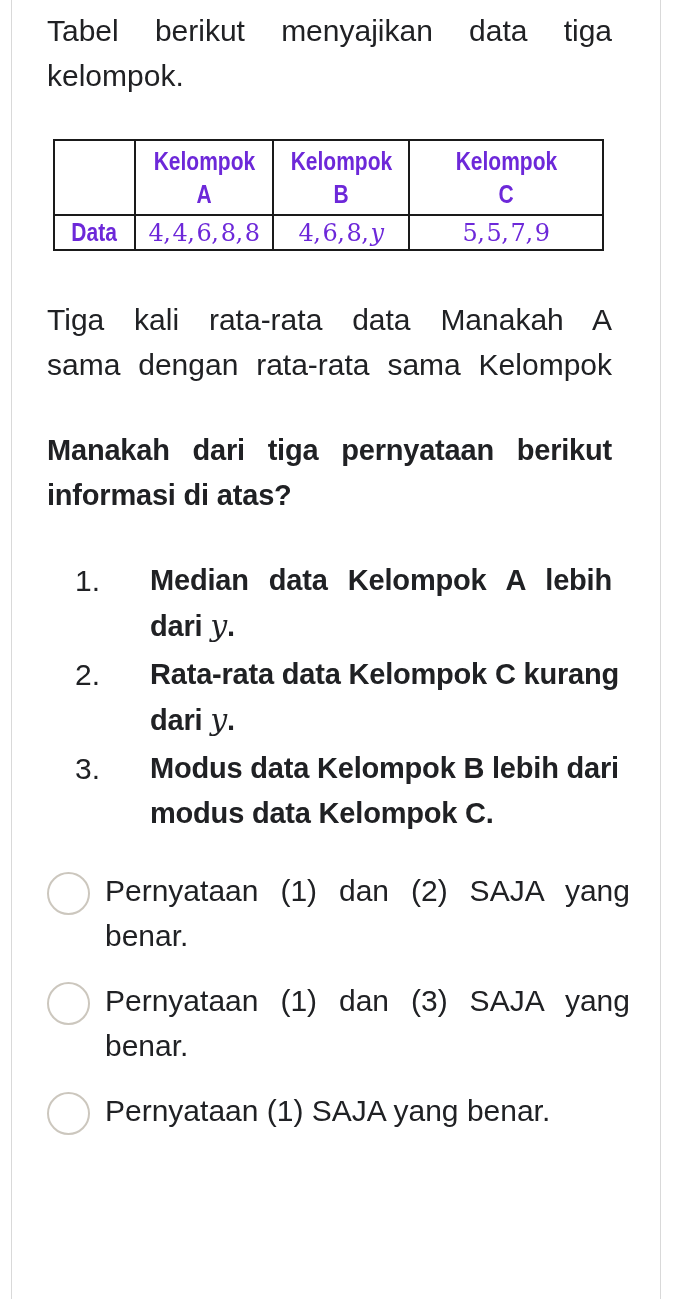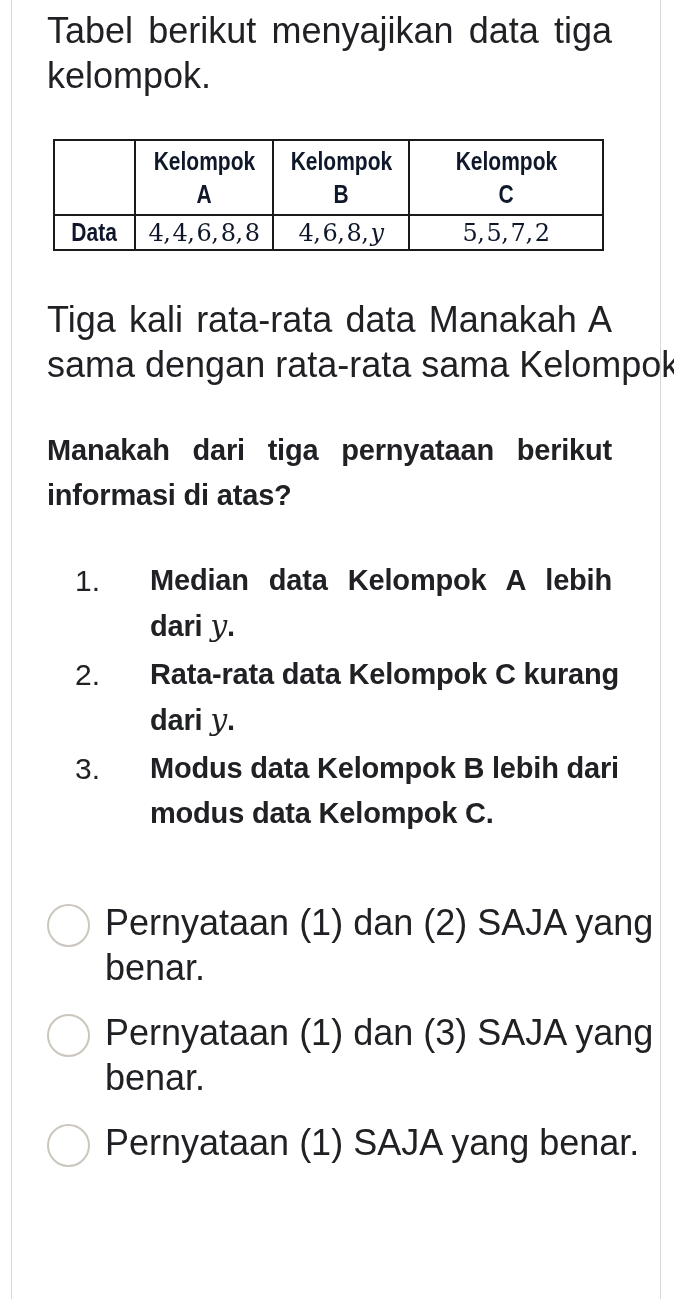--- a/index.html
+++ b/index.html
@@ -23,21 +23,21 @@
     border-left: 1px solid #d9d9d9;
     border-right: 1px solid #d9d9d9;
   }
   .content {
     box-sizing: border-box;
     padding: 8px 48px 0 35px;
   }
   .line {
     line-height: 45px;
     height: 45px;
-    font-size: 36px;
+    font-size: 30px;
     white-space: nowrap;
   }
   .j {
     text-align: justify;
     text-align-last: justify;
   }
   .bold .line, .line.b {
     font-weight: bold;
     font-size: 29px;
     letter-spacing: -0.2px;
@@ -54,21 +54,21 @@
     border-collapse: collapse;
     margin-left: 6px;
     table-layout: fixed;
     width: 549px;
   }
   table.dtable td, table.dtable th {
     border: 2px solid #1a1a1a;
     padding: 0;
     text-align: center;
     vertical-align: middle;
-    color: #0f172a;
+    color: #6d28d9;
     overflow: hidden;
   }
   table.dtable tr.hrow { height: 75px; }
   table.dtable tr.drow { height: 24px; }
   .cond {
     display: inline-block;
     transform: scaleX(0.84);
     transform-origin: 50% 50%;
     font-weight: bold;
     font-size: 25px;
@@ -89,21 +89,21 @@
   .stlist { margin-top: 40px; padding-left: 28px; }
   .stmt { display: flex; margin-bottom: 4px; }
   .stmt-num {
     width: 35px;
     flex: 0 0 35px;
     font-size: 30px;
     line-height: 45px;
   }
   .stmt-body { flex: 1 1 auto; min-width: 0; margin-left: 40px; }
   
-  .options { margin-top: 64px; margin-right: -18px; }
+  .options { margin-top: 32px; margin-right: -18px; }
   .option { display: flex; margin-bottom: 20px; cursor: pointer; }
   .radio {
     box-sizing: border-box;
     flex: 0 0 43px;
     width: 43px;
     height: 43px;
     margin-top: 4px;
     border: 2.5px solid #ccc7be;
     border-radius: 50%;
     background: #ffffff;
@@ -144,21 +144,21 @@
             <span class="cond">Kelompok</span><br>
             <span class="cond">C</span>
           </td>
         </tr>
         <tr class="drow">
           <td>
             <span class="cond">Data</span>
           </td>
           <td class="vals">4, 4, 6, 8, 8</td>
           <td class="vals"><span>4, 6, 8, </span><span class="mathy">y</span></td>
-          <td class="vals">5, 5, 7, 2</td>
+          <td class="vals">5, 5, 7, 9</td>
         </tr>
       </tbody>
         </table>
     </div>
 
     <div class="para2">
       <div class="line j">Tiga kali rata-rata data Manakah A</div>
       <div class="line j">sama dengan rata-rata sama Kelompok</div>
     </div>
 

